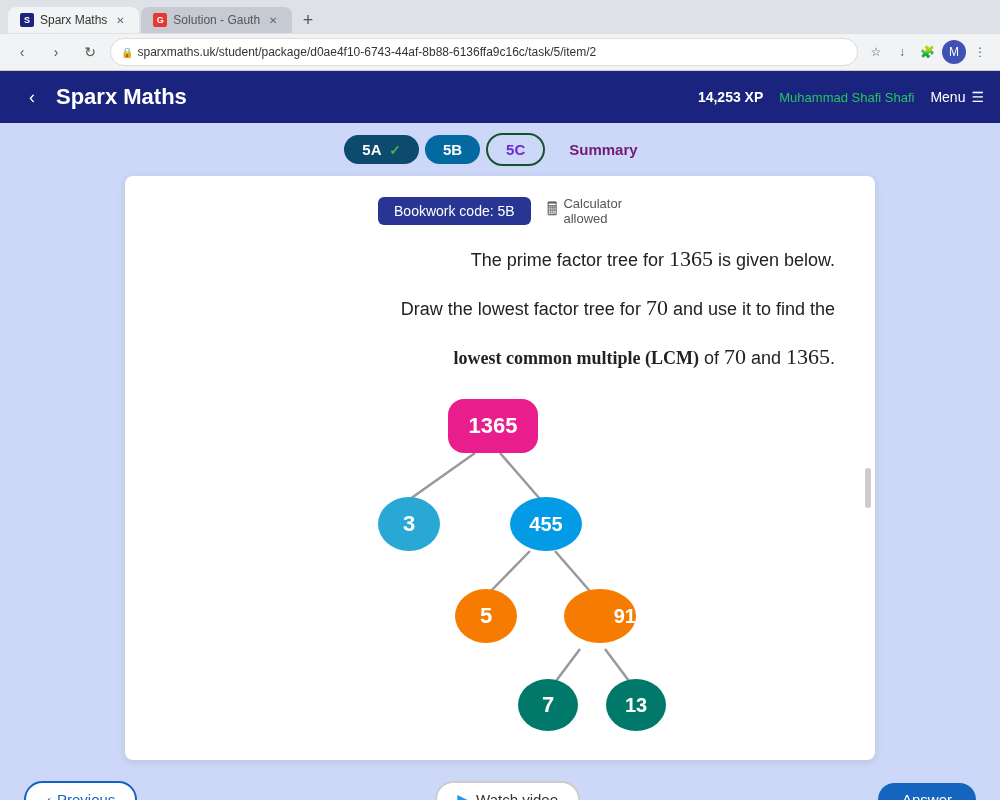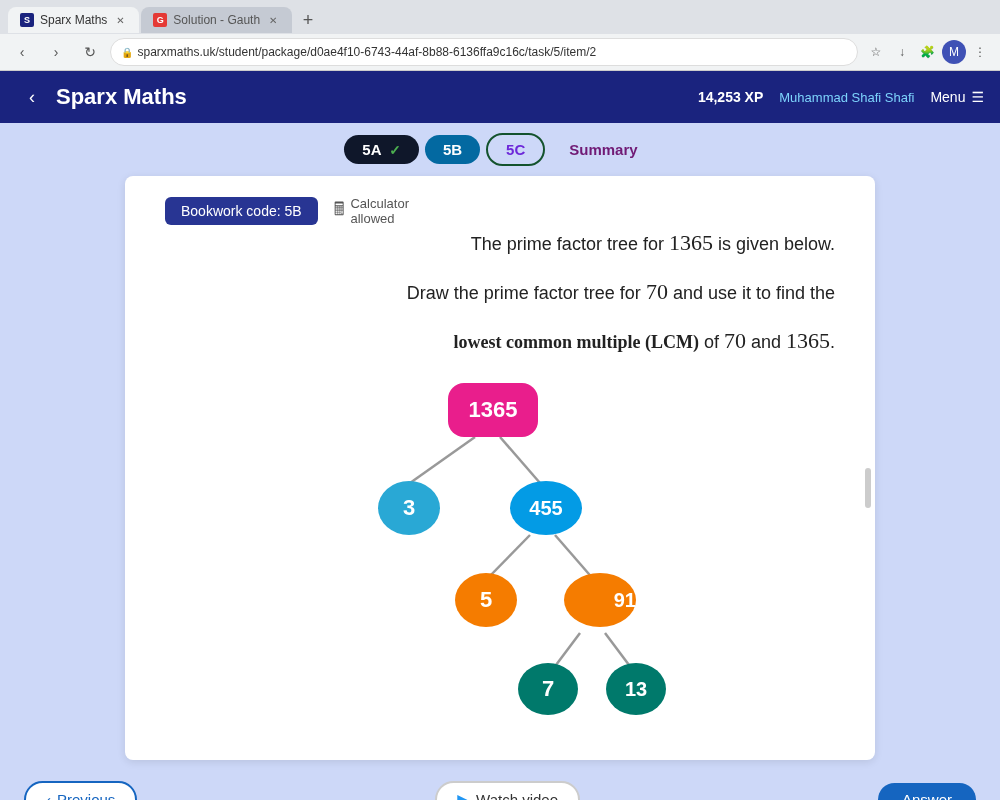--- a/index.html
+++ b/index.html
@@ -152,21 +152,21 @@
       flex: 1;
     }
     .sparx-xp {
       font-size: 14px;
       font-weight: bold;
       color: white;
       margin-right: 16px;
     }
     .sparx-username {
       font-size: 13px;
-      color: #7dd3fc;
+      color: #22c55e;
       margin-right: 16px;
     }
     .sparx-menu {
       font-size: 14px;
       color: white;
       cursor: pointer;
       display: flex;
       align-items: center;
       gap: 6px;
     }
@@ -182,21 +182,21 @@
     }
     .task-tab {
       padding: 6px 18px;
       border-radius: 20px;
       font-size: 15px;
       font-weight: bold;
       cursor: pointer;
       border: none;
     }
     .task-tab.completed {
-      background: #0f172a;
+      background: #0c4a6e;
       color: white;
     }
     .task-tab.active {
       background: #0369a1;
       color: white;
     }
     .task-tab.inactive {
       background: transparent;
       color: #6d28d9;
       border: 2px solid #14532d;
@@ -232,24 +232,24 @@
     }
     .question-card-inner {
       padding: 20px 40px;
       height: 100%;
       overflow-y: auto;
     }
 
     
     .bookwork-bar {
       display: flex;
-      justify-content: flex-start;
+      justify-content: center;
       align-items: center;
       gap: 16px;
-      margin-bottom: 0;
+      margin-bottom: 16px;
     }
     .bookwork-code {
       background: #283593;
       color: white;
       padding: 6px 16px;
       border-radius: 6px;
       font-size: 14px;
     }
     .calculator-allowed {
       display: flex;
@@ -433,21 +433,21 @@
             <div>Calculator</div>
             <div>allowed</div>
           </div>
         </div>
       </div>
 
       <div class="question-text">
         <span>The prime factor tree for </span><span class="number">1365</span><span> is given below.</span>
       </div>
       <div class="question-text">
-        <span>Draw the prime factor tree for </span><span class="number">70</span><span> and use it to find the</span>
+        <span>Draw the lowest factor tree for </span><span class="number">70</span><span> and use it to find the</span>
       </div>
       <div class="question-text">
         <strong>lowest common multiple (LCM)</strong><span> of </span><span class="number">70</span><span> and </span><span class="number">1365</span><span>.</span>
       </div>
 
       <div class="tree-container">
         <svg width="400" height="340" style="position:absolute; top:0; left:0; z-index:1;">
 
           <line x1="175" y1="64" x2="110" y2="110" stroke="#999" stroke-width="2.5"></line>
 

